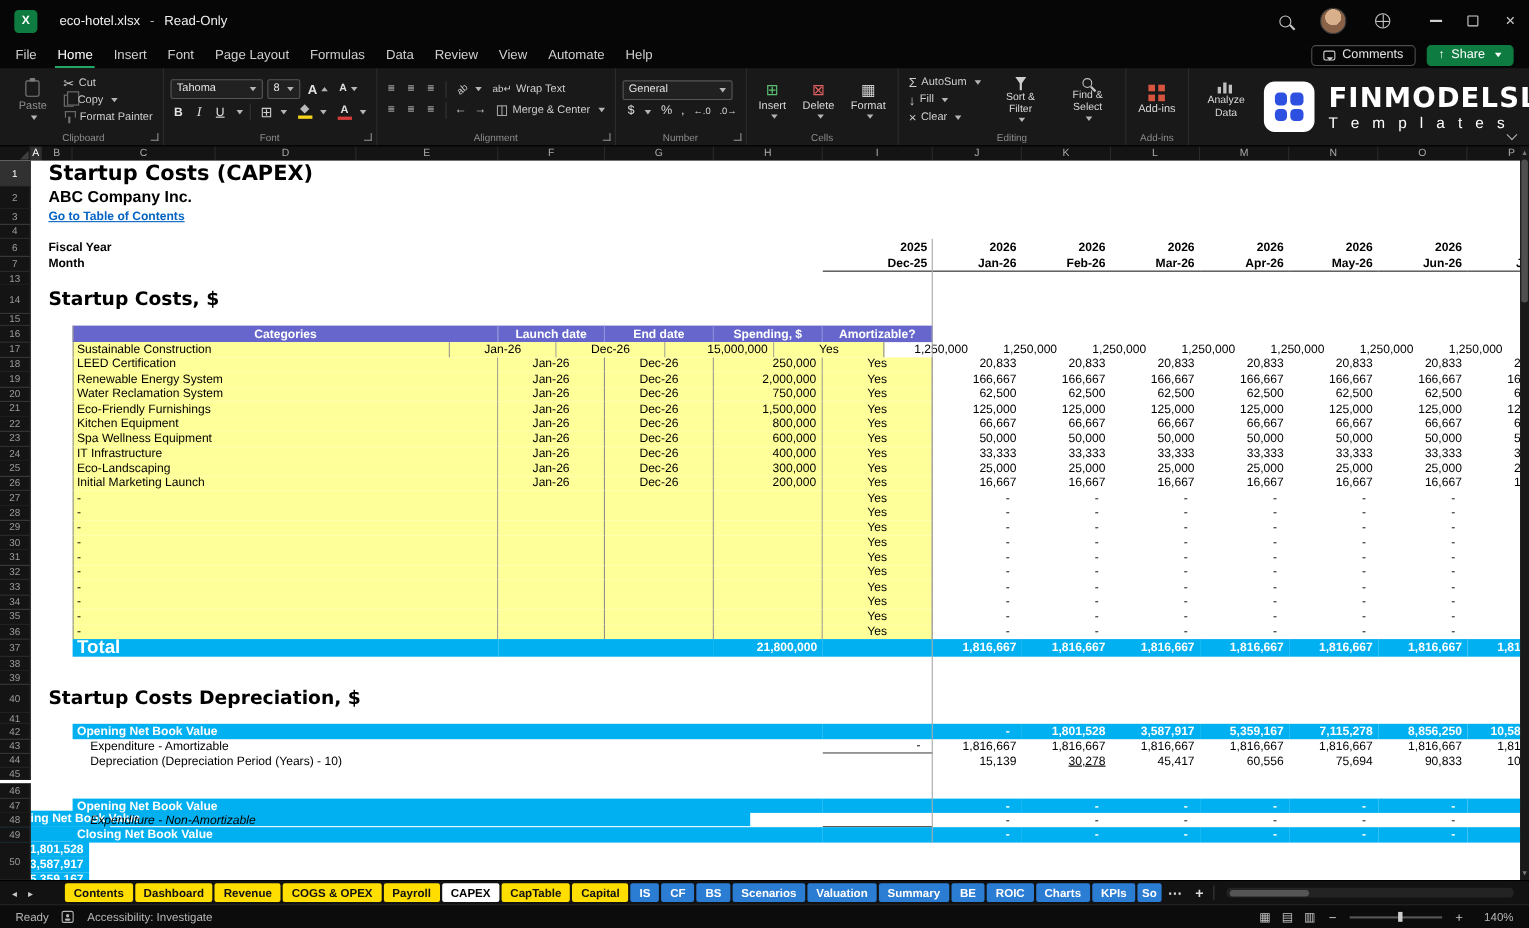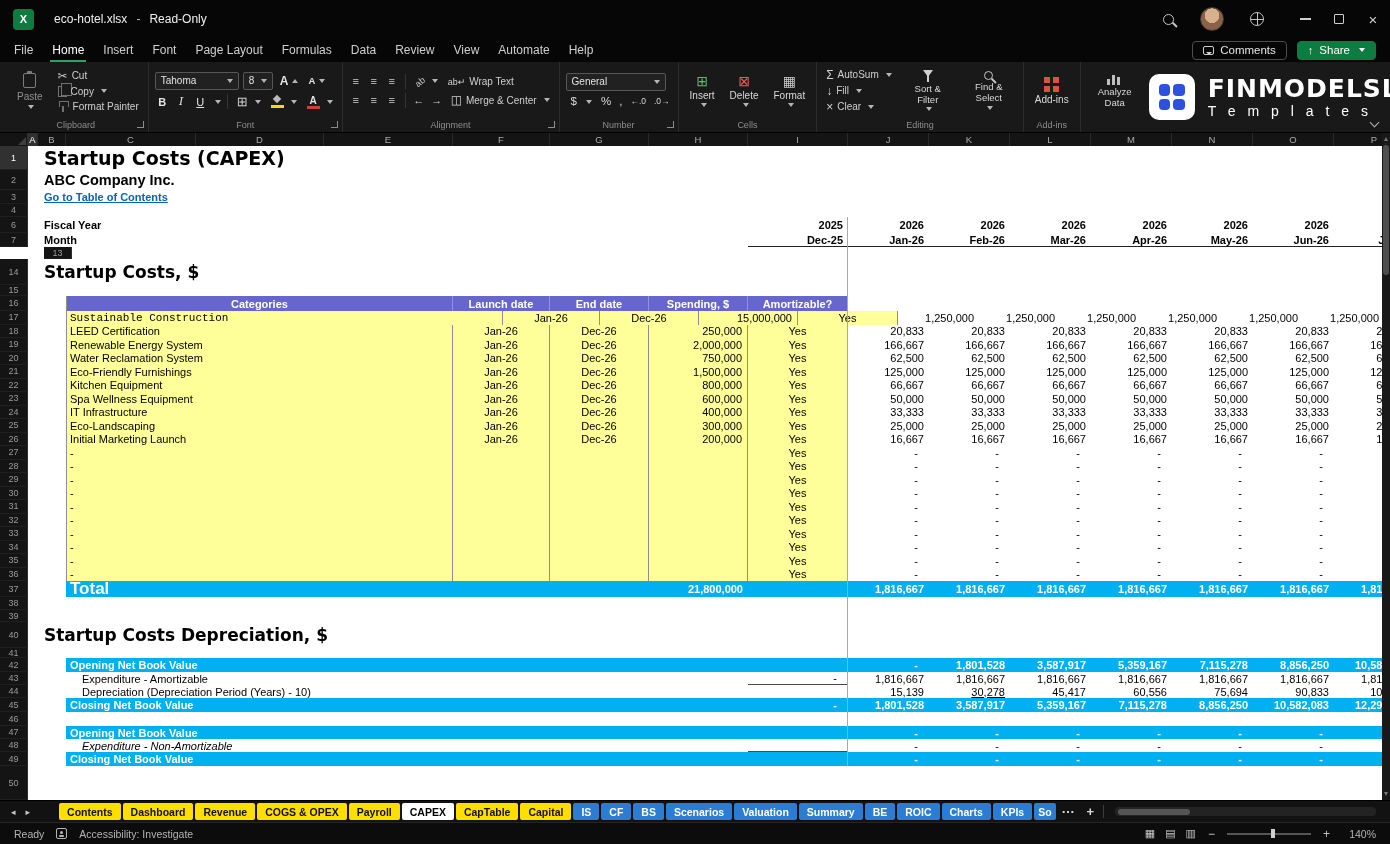--- a/index.html
+++ b/index.html
@@ -520,21 +520,21 @@
         <div class="cell flabel" style="width: 710px;">Month</div>
         <div class="cell num fbold mline" style="width: 100px;">Dec-25</div>
         <div class="cell num fbold mline" style="width: 81px;">Jan-26</div>
         <div class="cell num fbold mline" style="width: 81px;">Feb-26</div>
         <div class="cell num fbold mline" style="width: 81px;">Mar-26</div>
         <div class="cell num fbold mline" style="width: 81px;">Apr-26</div>
         <div class="cell num fbold mline" style="width: 81px;">May-26</div>
         <div class="cell num fbold mline" style="width: 81px;">Jun-26</div>
         <div class="cell num fbold mline" style="width: 81px;">Jul-26</div>
       </div>
-      <div class="grow" style="height: 12px; padding-left: 44px;">
+      <div class="grow" style="height: 12px;">
         <div class="gut" style="width: 28px;">13</div>
       </div>
       <div class="grow" style="height: 26px;">
         <div class="gut" style="width: 28px;">14</div>
         <div class="cell sp" style="width: 10px;"></div>
         <div class="cell headc" style="width: 810px;">Startup Costs, $</div>
       </div>
       <div class="grow" style="height: 11px;">
         <div class="gut" style="width: 28px;">15</div>
       </div>
@@ -545,21 +545,21 @@
         <div class="cell th bl" style="width: 387px;">Categories</div>
         <div class="cell th" style="width: 97px;">Launch date</div>
         <div class="cell th" style="width: 99px;">End date</div>
         <div class="cell th" style="width: 99px;">Spending, $</div>
         <div class="cell th" style="width: 100px;">Amortizable?</div>
       </div>
       <div class="grow" style="height: 13.5px;">
         <div class="gut" style="width: 28px;">17</div>
         <div class="cell sp" style="width: 10px;"></div>
         <div class="cell sp" style="width: 28px;"></div>
-        <div class="cell left yc bl" style="width: 437px; font-family: Liberation Mono, monospace;">Sustainable Construction</div>
+        <div class="cell left yc bl" style="width: 343px;">Sustainable Construction</div>
         <div class="cell ctr yc" style="width: 97px;">Jan-26</div>
         <div class="cell ctr yc" style="width: 99px;">Dec-26</div>
         <div class="cell num yc" style="width: 99px;">15,000,000</div>
         <div class="cell ctr yc" style="width: 100px;">Yes</div>
         <div class="cell num" style="width: 81px;">1,250,000</div>
         <div class="cell num" style="width: 81px;">1,250,000</div>
         <div class="cell num" style="width: 81px;">1,250,000</div>
         <div class="cell num" style="width: 81px;">1,250,000</div>
         <div class="cell num" style="width: 81px;">1,250,000</div>
         <div class="cell num" style="width: 81px;">1,250,000</div>
@@ -954,21 +954,21 @@
         <div class="cell left ind" style="width: 682px;">Depreciation (Depreciation Period (Years) - 10)</div>
         <div class="cell num" style="width: 100px;"></div>
         <div class="cell num" style="width: 81px;">15,139</div>
         <div class="cell num" style="width: 81px; text-decoration: underline;">30,278</div>
         <div class="cell num" style="width: 81px;">45,417</div>
         <div class="cell num" style="width: 81px;">60,556</div>
         <div class="cell num" style="width: 81px;">75,694</div>
         <div class="cell num" style="width: 81px;">90,833</div>
         <div class="cell num" style="width: 81px;">105,972</div>
       </div>
-      <div class="grow" style="height: 14px;">
+      <div class="grow" style="height: 14px; flex-direction: column;">
         <div class="gut" style="width: 28px;">45</div>
         <div class="cell sp" style="width: 10px;"></div>
         <div class="cell sp" style="width: 28px;"></div>
         <div class="cell cy wb bandlbl" style="width: 682px;">Closing Net Book Value</div>
         <div class="cell num cy wb" style="width: 100px;">-&nbsp;&nbsp;</div>
         <div class="cell num cy wb" style="width: 81px;">1,801,528</div>
         <div class="cell num cy wb" style="width: 81px;">3,587,917</div>
         <div class="cell num cy wb" style="width: 81px;">5,359,167</div>
         <div class="cell num cy wb" style="width: 81px;">7,115,278</div>
         <div class="cell num cy wb" style="width: 81px;">8,856,250</div>

